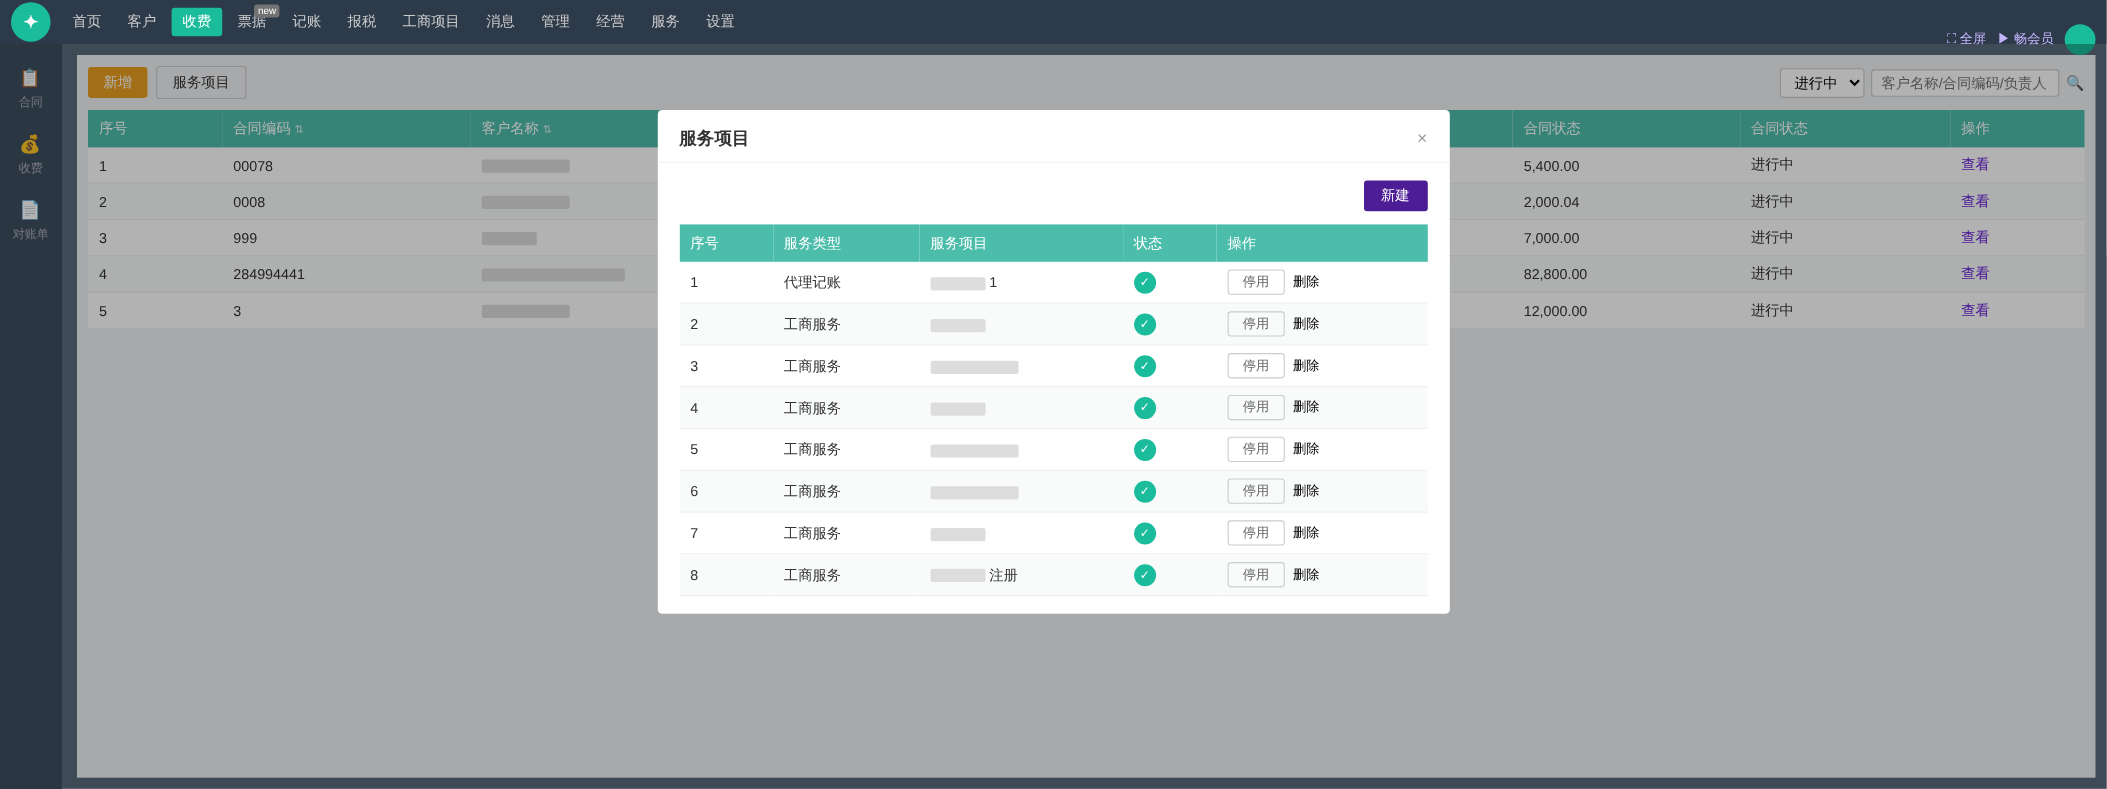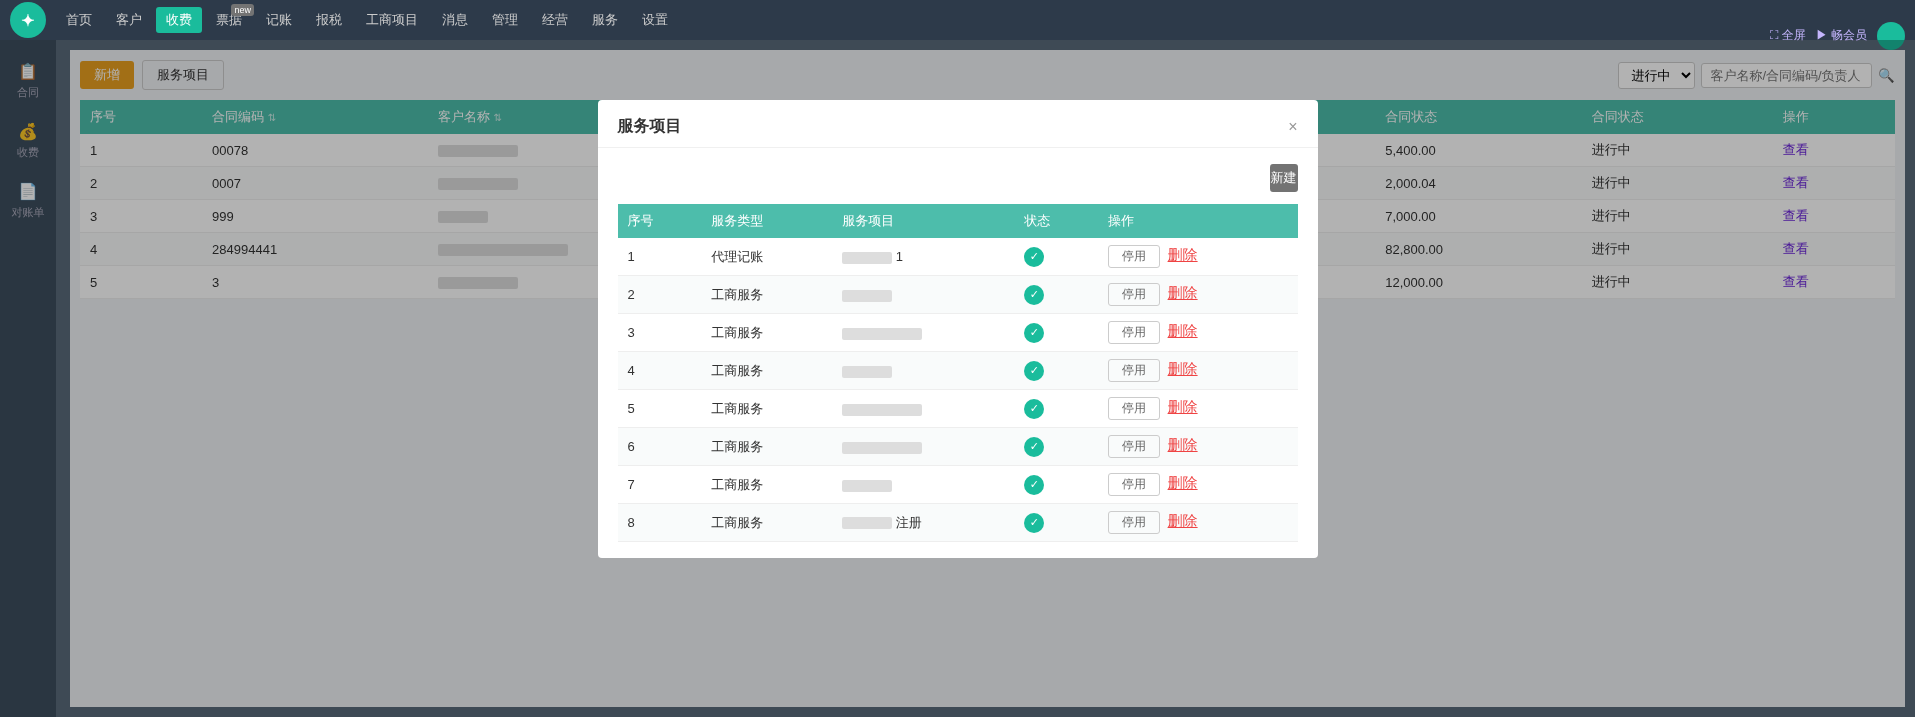--- a/index.html
+++ b/index.html
@@ -230,24 +230,24 @@
       padding: 16px 20px;
       overflow-y: auto;
       flex: 1;
     }
     .modal-toolbar {
       display: flex;
       justify-content: flex-end;
       margin-bottom: 12px;
     }
     .btn-new-modal {
-      background: #737373;
+      background: #4c1d95;
       color: white;
       border: none;
-      padding: 5px 1px;
+      padding: 5px 16px;
       border-radius: 3px;
       cursor: pointer;
       font-size: 13px;
     }
 
     
     .modal-table {
       width: 100%;
       border-collapse: collapse;
     }
@@ -285,24 +285,23 @@
       color: #666;
       padding: 2px 13px;
       border-radius: 3px;
       cursor: pointer;
       font-size: 12px;
       margin-right: 4px;
     }
     .btn-delete {
       background: transparent;
       border: none;
-      color: #ef4444;
-      cursor: pointer;
-      font-size: 15px;
-      text-decoration: underline;
+      color: #000000;
+      cursor: pointer;
+      font-size: 12px;
     }
     .blurred-text {
       display: inline-block;
       width: 80px;
       height: 12px;
       background: #ddd;
       border-radius: 2px;
       vertical-align: middle;
     }
     .blurred-text-sm {
@@ -405,21 +404,21 @@
           <td>00078</td>
           <td><span class="blurred-text"></span></td>
           <td>小规模记账</td>
           <td>202305-202404</td>
           <td>5,400.00</td>
           <td>进行中</td>
           <td><span class="teal-text">查看</span></td>
         </tr>
         <tr>
           <td>2</td>
-          <td>0007</td>
+          <td>0008</td>
           <td><span class="blurred-text"></span></td>
           <td>小规模记账</td>
           <td>202305-202404</td>
           <td>2,000.04</td>
           <td>进行中</td>
           <td><span class="teal-text">查看</span></td>
         </tr>
         <tr>
           <td>3</td>
           <td>999</td>

